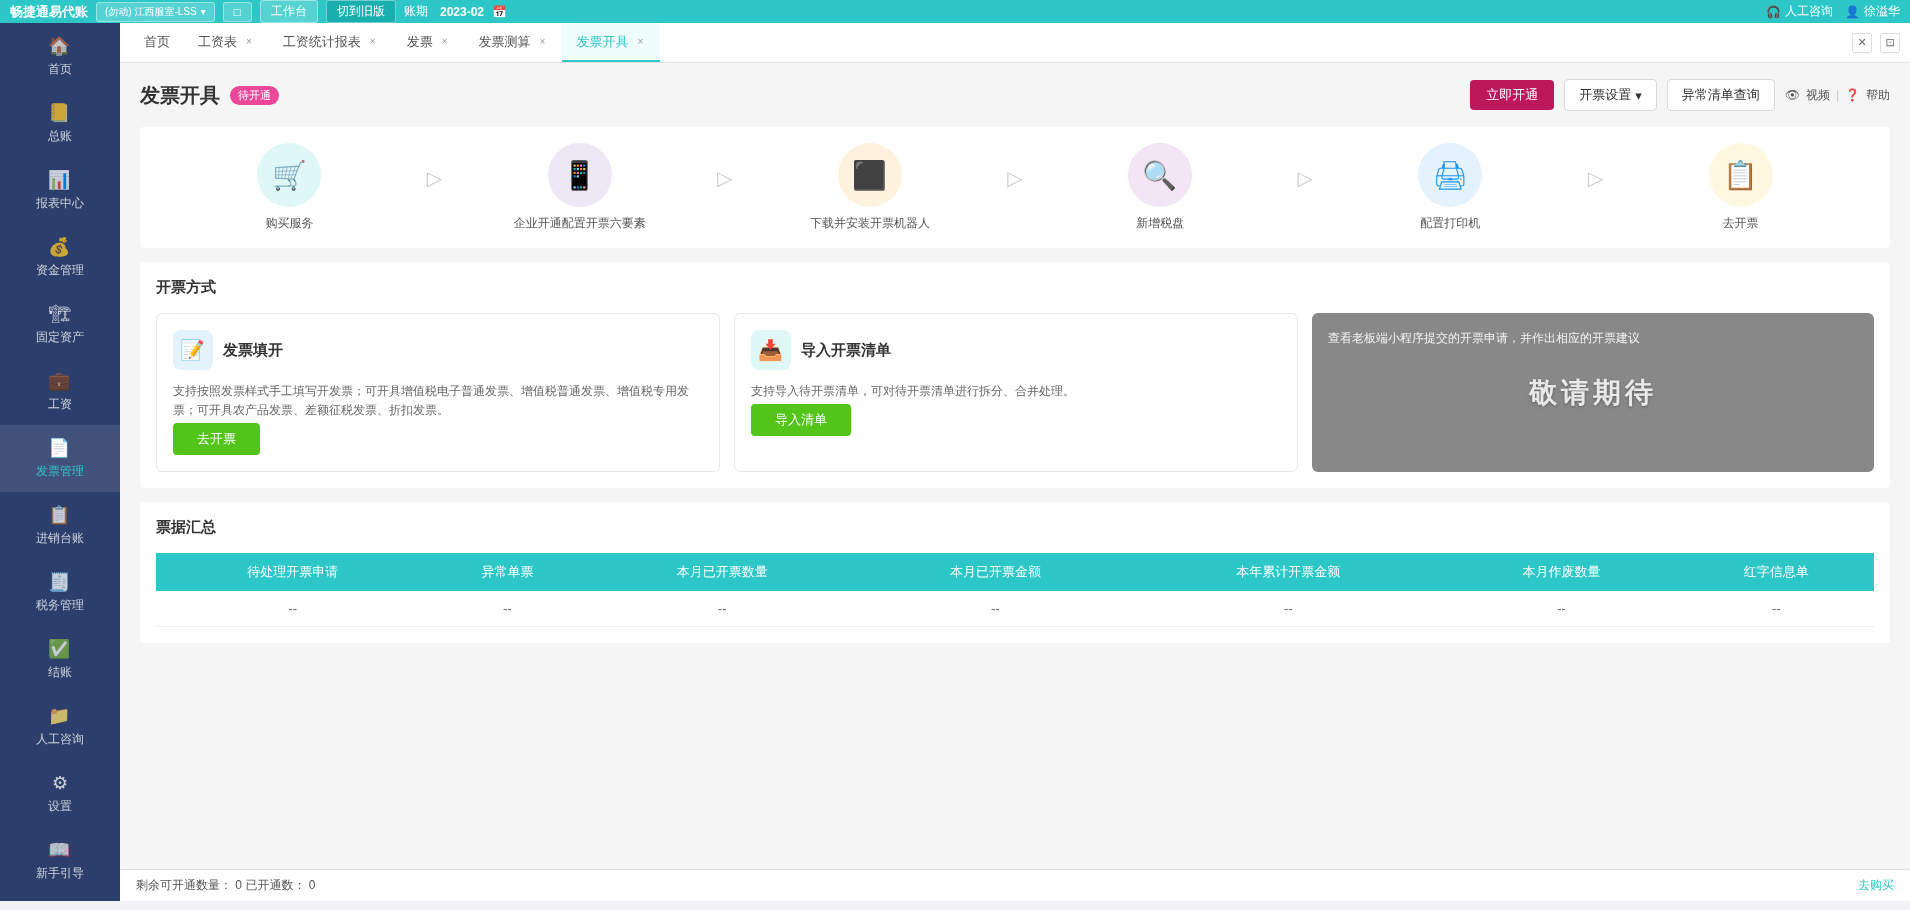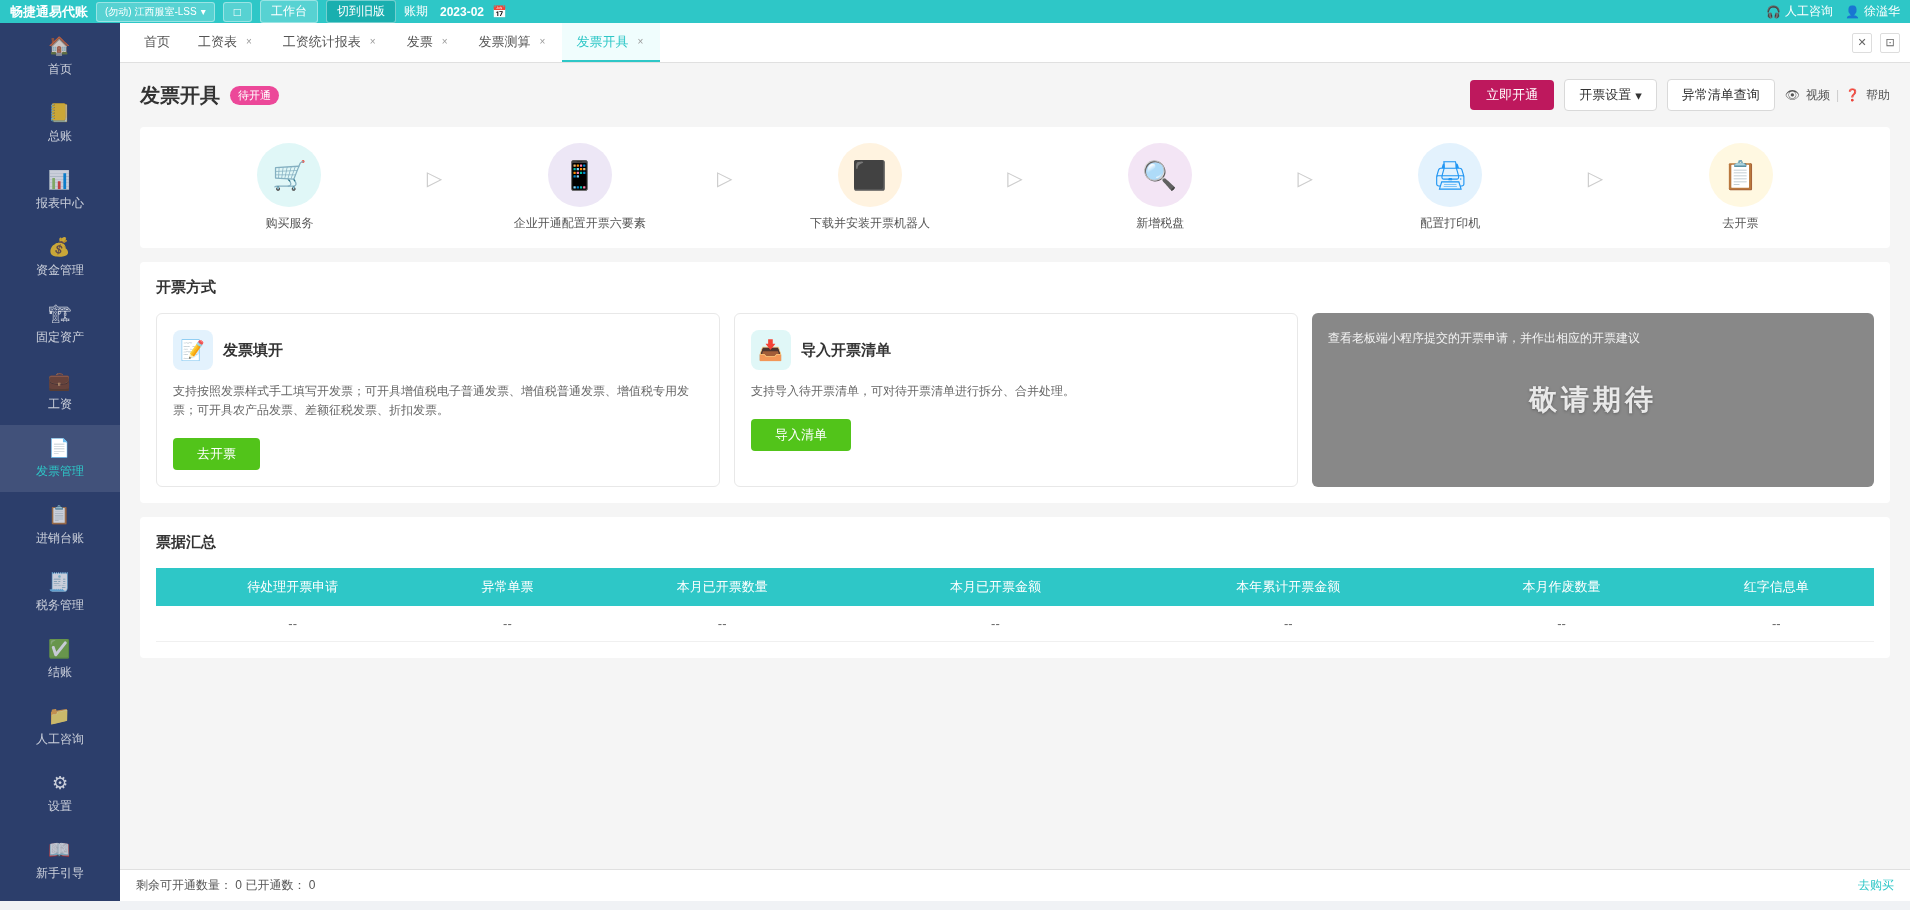--- a/index.html
+++ b/index.html
@@ -239,21 +239,21 @@
     }
     .method-card-icon {
       width: 40px; height: 40px;
       border-radius: 8px;
       display: flex; align-items: center; justify-content: center;
       font-size: 20px;
     }
     .method-card-title { font-size: 15px; font-weight: bold; color: #333; }
     .method-card-desc { font-size: 12px; color: #666; line-height: 1.6; }
     .method-card-btn {
-      margin-top: 18px;
+      margin-top: 3px;
       background: #52c41a;
       color: white;
       border: none;
       padding: 7px 24px;
       border-radius: 4px;
       font-size: 13px;
       cursor: pointer;
     }
     .method-card-old {
       flex: 1;

